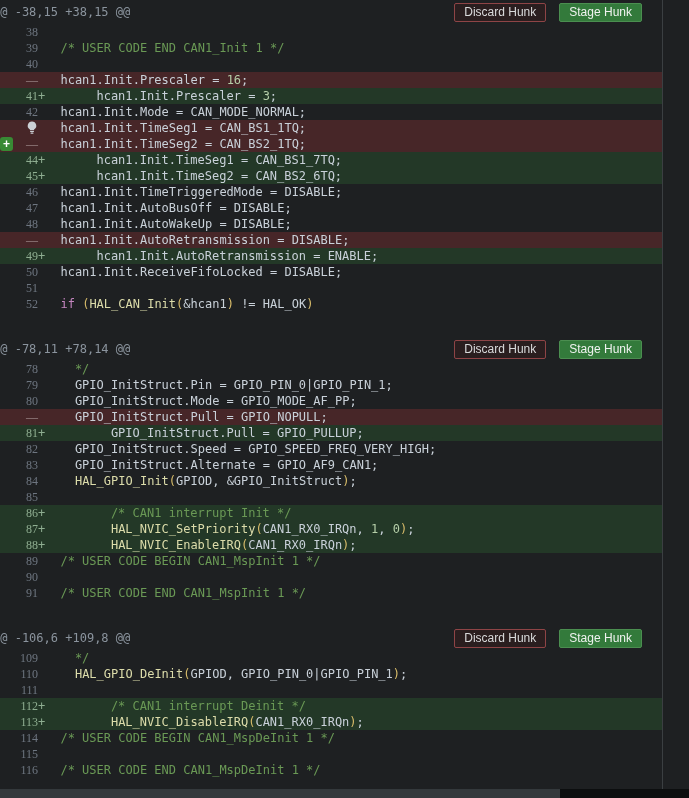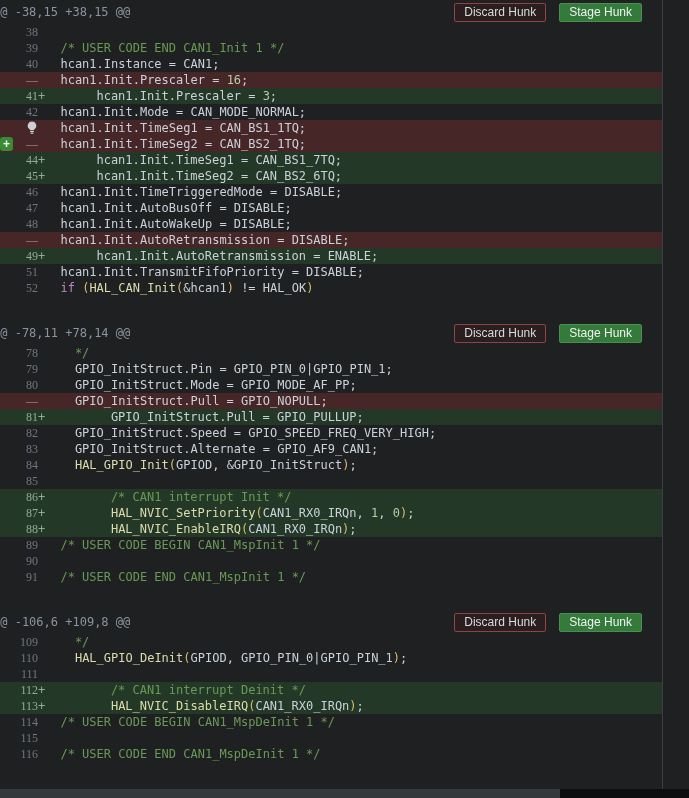--- a/index.html
+++ b/index.html
@@ -105,21 +105,20 @@
           <span class="lnum">39</span>
           <span class="plus"></span>
         </span>
         <span class="code"><span class="tok-c">  /* USER CODE END CAN1_Init 1 */</span></span>
       </div>
       <div class="row ctx">
         <span class="gutter">
           <span class="lnum">40</span>
           <span class="plus"></span>
         </span>
-        <span class="code">  hcan1.Instance = CAN1;</span>
       </div>
       <div class="row del">
         <span class="gutter">
           <span class="lnum">—</span>
           <span class="plus"></span>
         </span>
         <span class="code">  hcan1.Init.Prescaler = <span class="tok-n">16</span>;</span>
       </div>
       <div class="row add">
         <span class="gutter">
@@ -199,24 +198,30 @@
       </div>
       <div class="row add">
         <span class="gutter">
           <span class="lnum">49</span>
           <span class="plus">+</span>
         </span>
         <span class="code">  hcan1.Init.AutoRetransmission = ENABLE;</span>
       </div>
       <div class="row ctx">
         <span class="gutter">
+          <span class="lnum">50</span>
+          <span class="plus"></span>
+        </span>
+        <span class="code">  hcan1.Init.ReceiveFifoLocked = DISABLE;</span>
+      </div>
+      <div class="row ctx">
+        <span class="gutter">
           <span class="lnum">51</span>
           <span class="plus"></span>
         </span>
-        <span class="code">  hcan1.Init.TransmitFifoPriority = DISABLE;</span>
       </div>
       <div class="row ctx">
         <span class="gutter">
           <span class="lnum">52</span>
           <span class="plus"></span>
         </span>
         <span class="code">  <span class="tok-k">if</span> <span class="tok-p">(</span><span class="tok-f">HAL_CAN_Init</span><span class="tok-p">(</span>&amp;hcan1<span class="tok-p">)</span> != HAL_OK<span class="tok-p">)</span></span>
       </div>
     </section>
     <section class="hunk">

